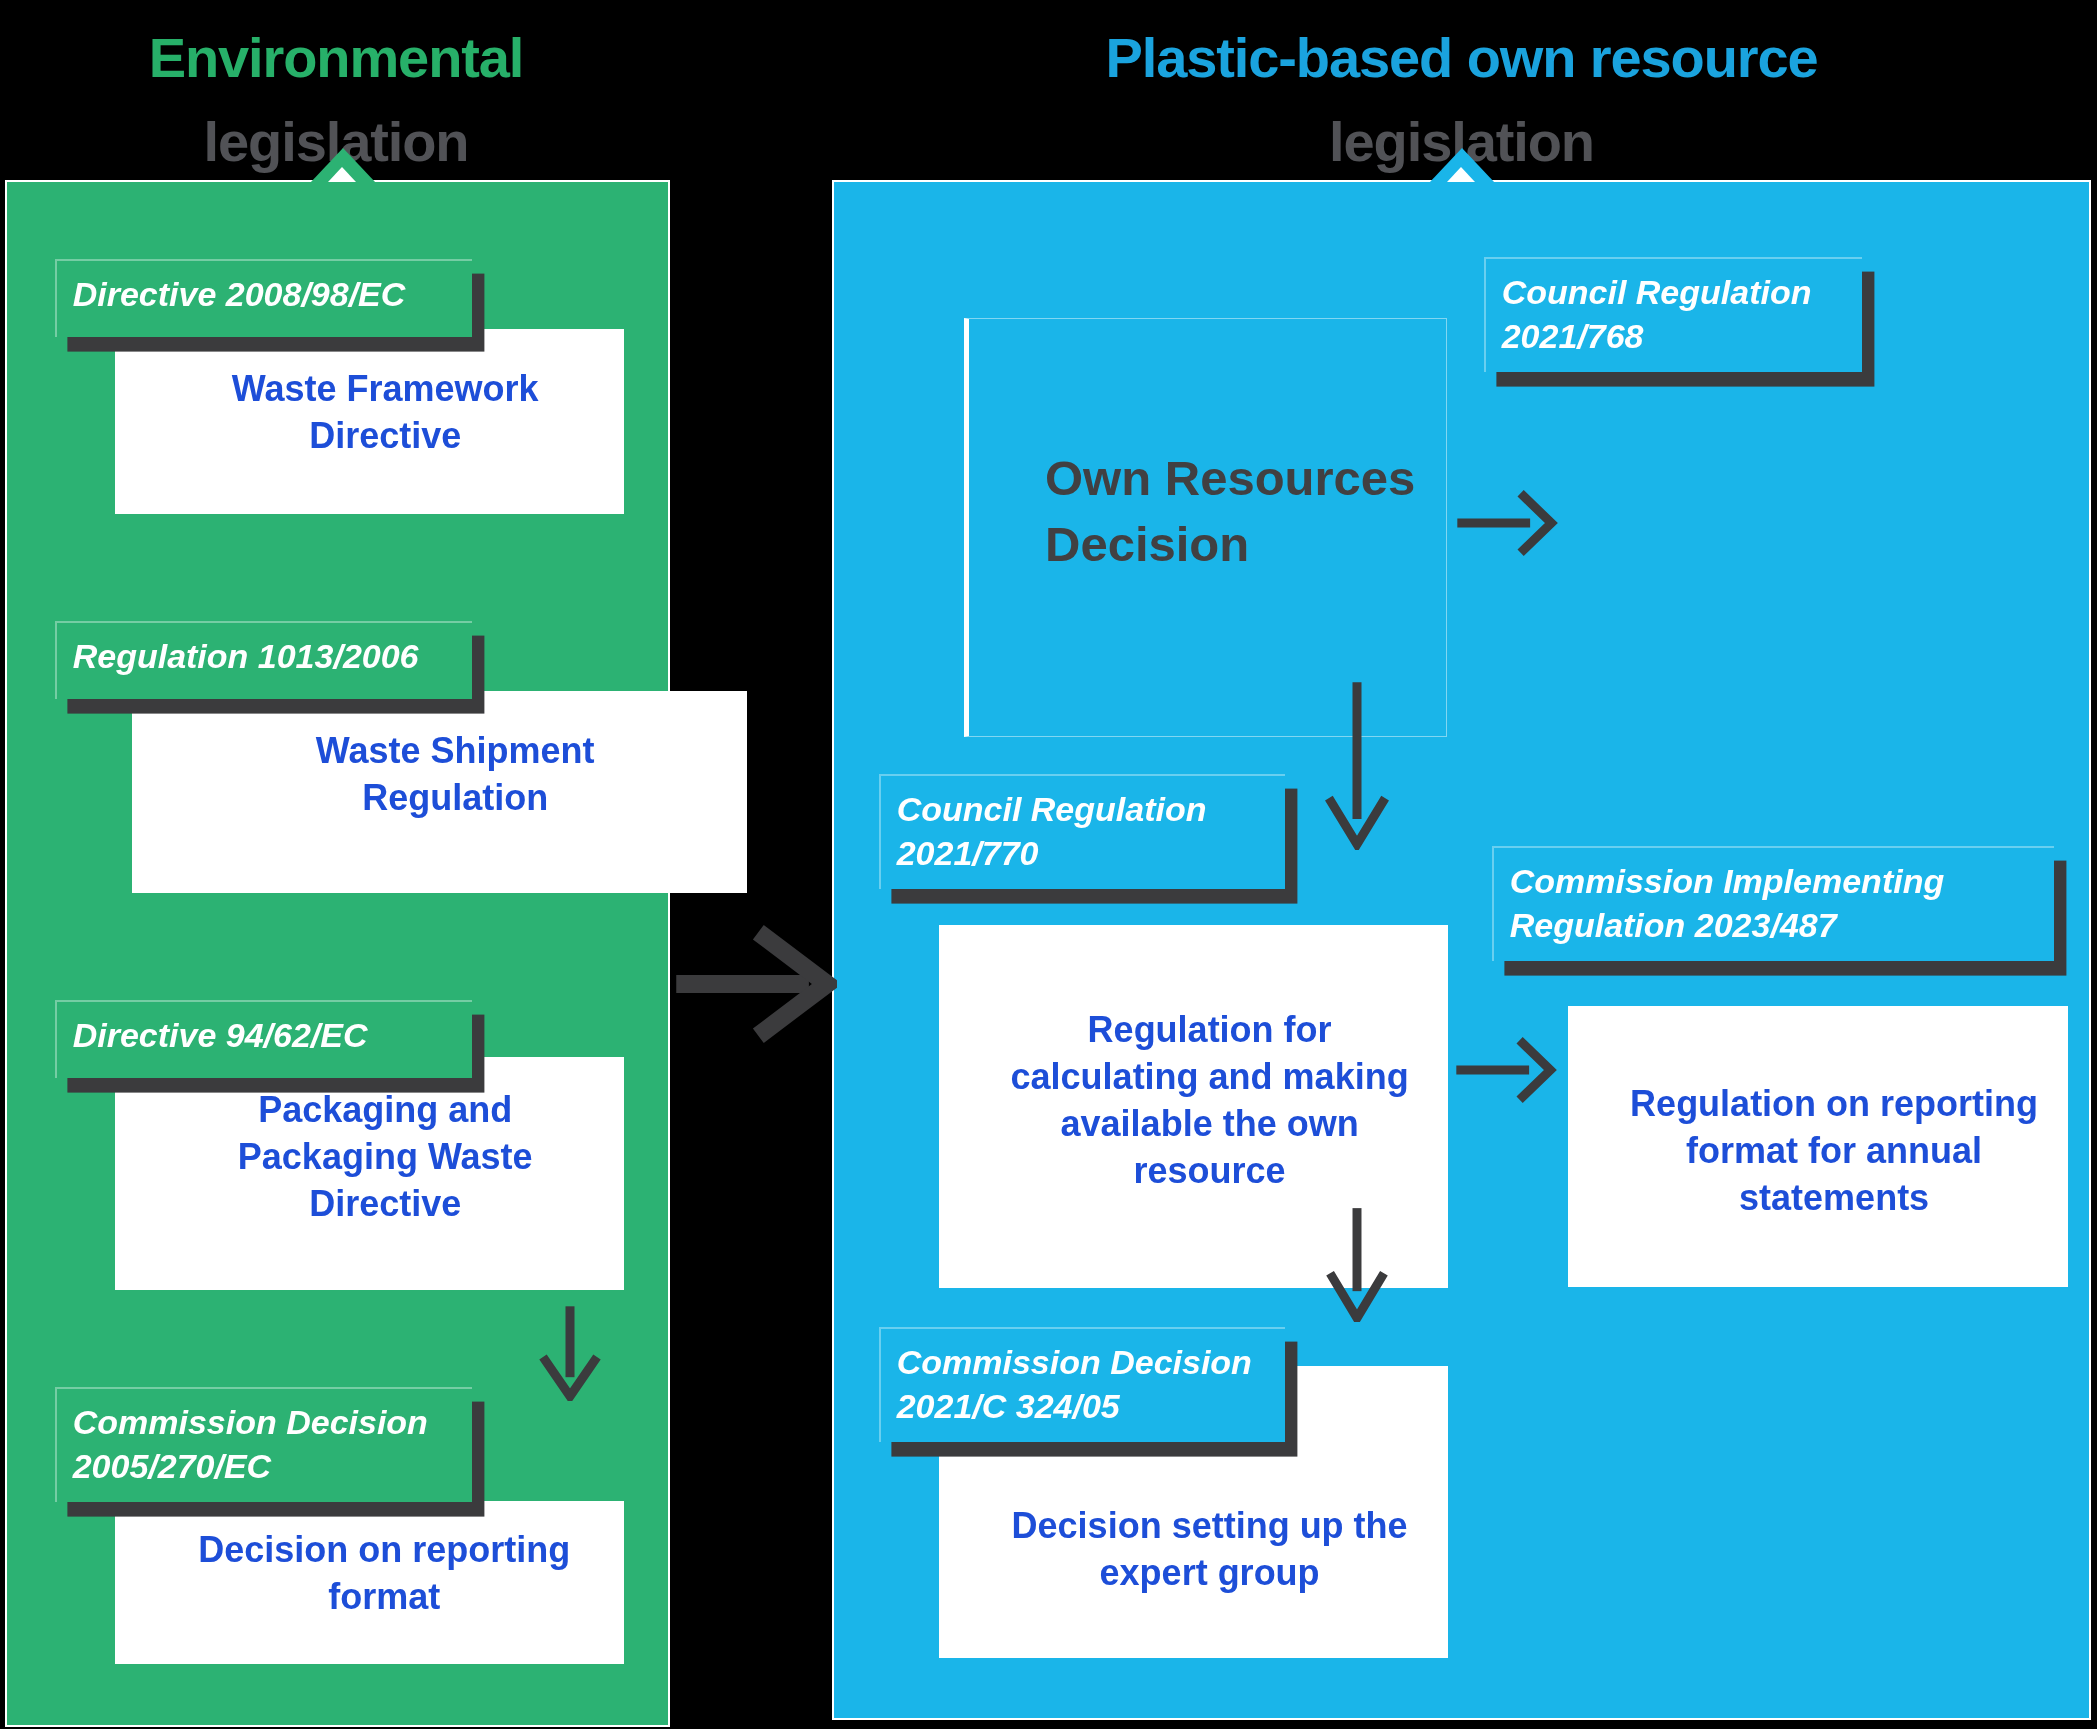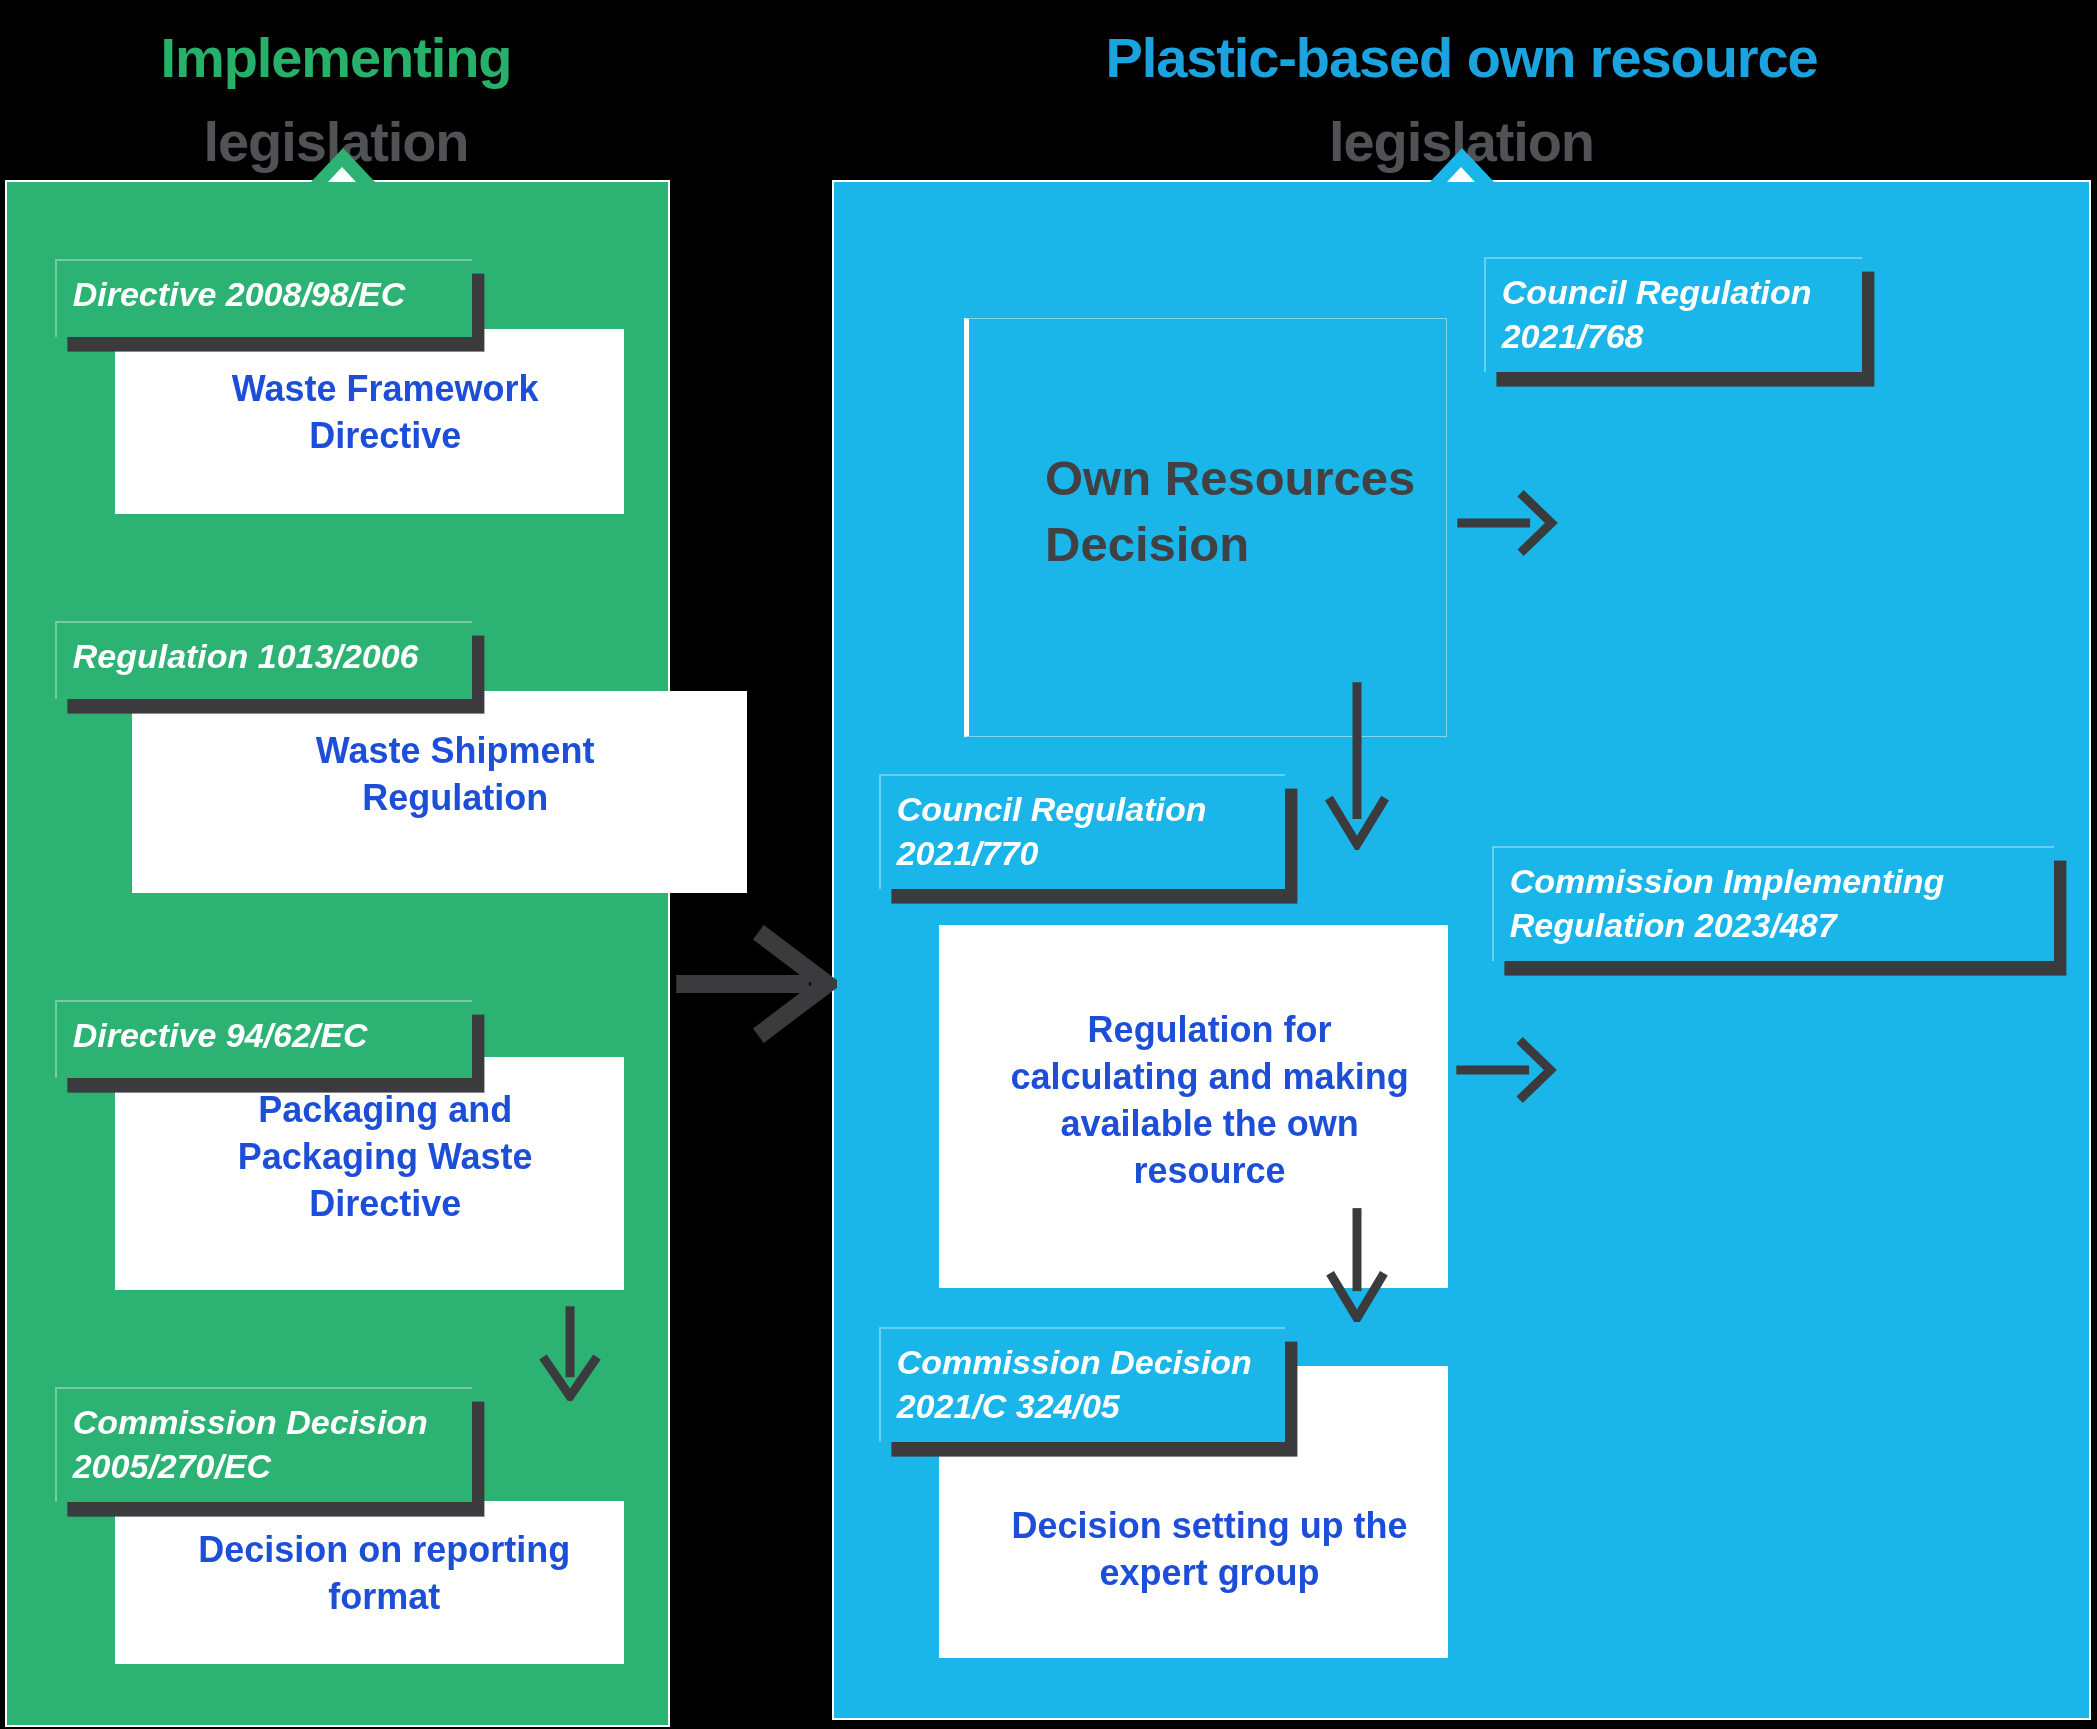--- a/index.html
+++ b/index.html
@@ -80,21 +80,21 @@
   svg.arrow{display:block;}
   svg.arrow *{stroke:#3b3b3d;fill:none;stroke-width:16;}
   svg.arrow.big *{stroke-width:32;}
 </style>
 </head>
 <body>
 
 <div class="abs" style="left:0;top:0;width:2097px;height:1730px;">
 
   <div class="title" id="title-left">
-    <div class="tline t-green">Implementing</div>
+    <div class="tline t-green">Environmental</div>
     <div class="tline t-gray">legislation</div>
   </div>
   <div class="title" id="title-right">
     <div class="tline t-blue">Plastic-based own resource</div>
     <div class="tline t-gray">legislation</div>
   </div>
 
   <div class="abs" id="panel-green"></div>
   <div class="abs" id="panel-blue"></div>
 
@@ -118,20 +118,23 @@
   <div class="lbl c-green" id="l3">Directive 94/62/EC</div>
   <div class="lbl c-green" id="l4">Commission Decision
 2005/270/EC</div>
 
   <div class="abs" id="wa">Own Resources
 Decision</div>
   <div class="wbox" id="wb">Regulation for
 calculating and making
 available the own
 resource</div>
+  <div class="wbox" id="w595">Regulation on reporting
+format for annual
+statements</div>
   <div class="wbox" id="wc">Decision setting up the
 expert group</div>
 
   <div class="lbl c-blue" id="l768">Council Regulation
 2021/768</div>
   <div class="lbl c-blue" id="lb">Council Regulation
 2021/770</div>
   <div class="lbl c-blue" id="l595">Commission Implementing
 Regulation 2023/487</div>
   <div class="lbl c-blue" id="lc">Commission Decision

